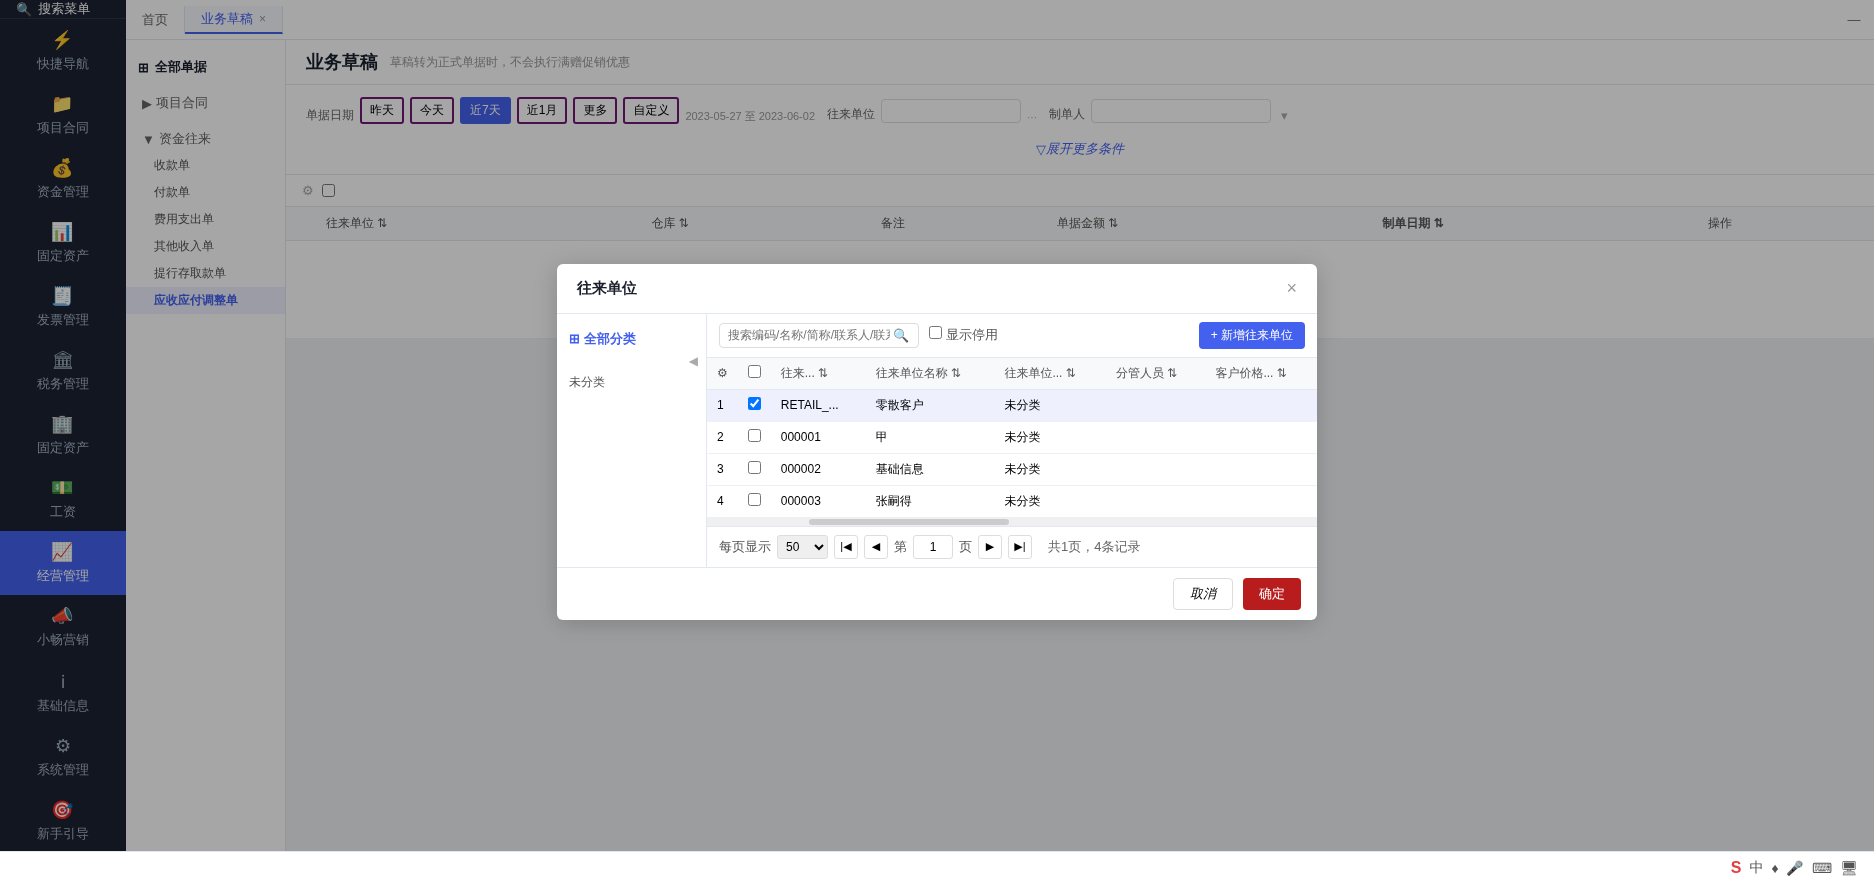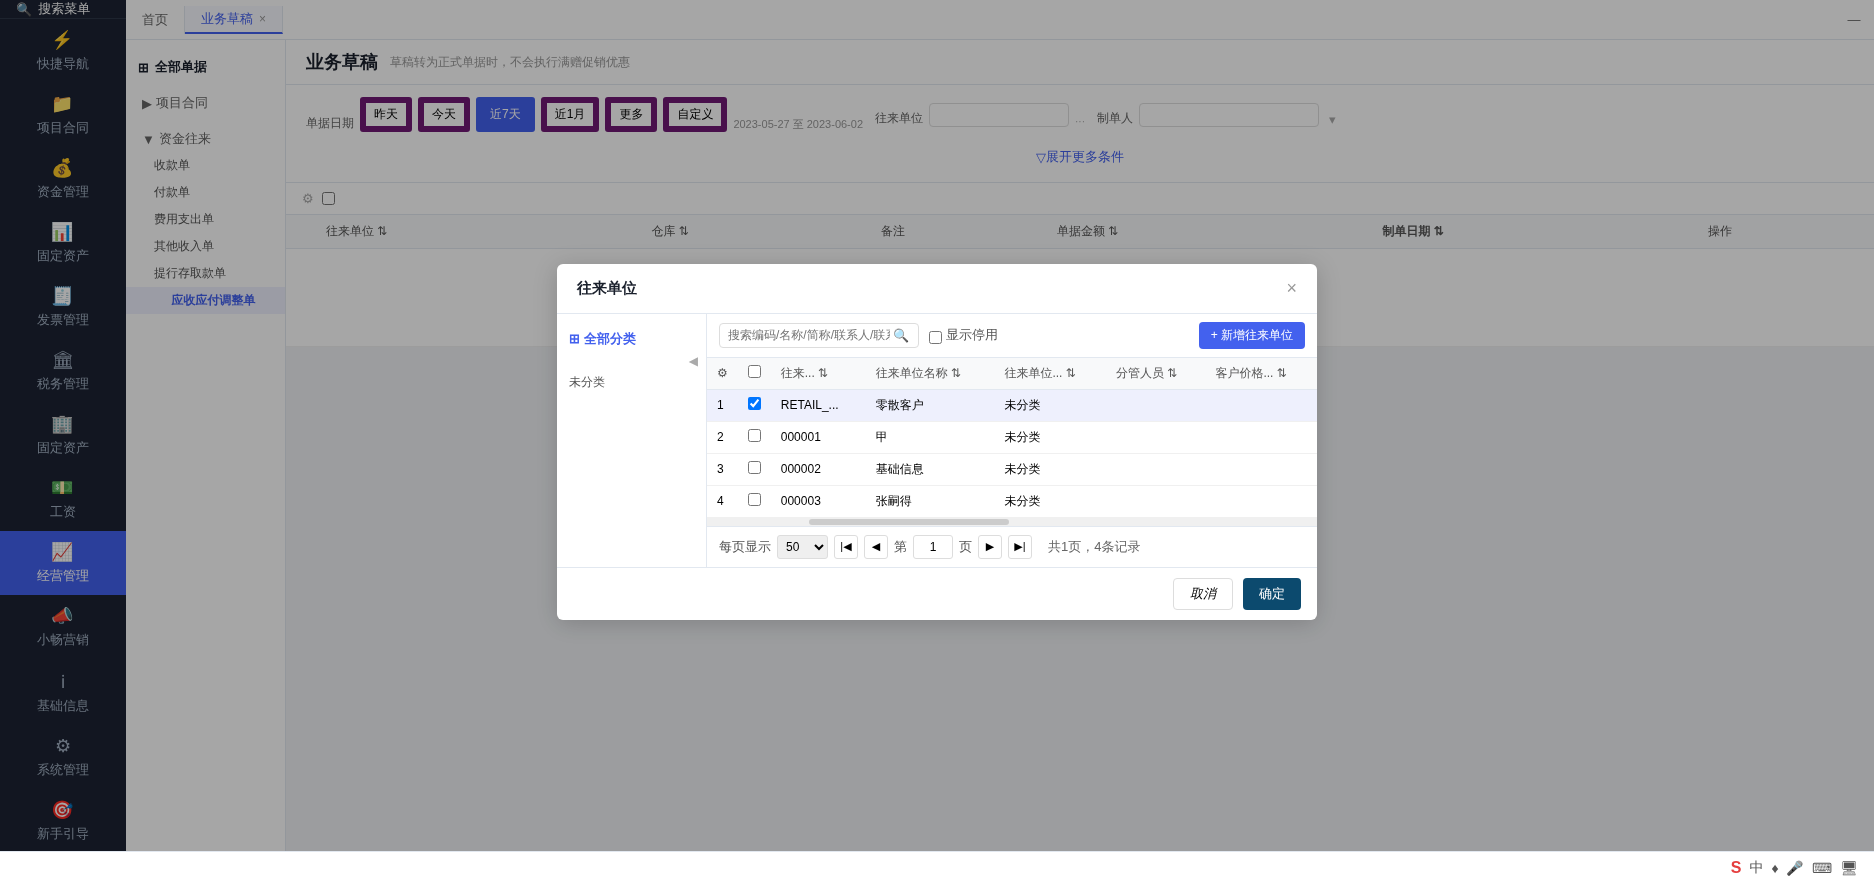--- a/index.html
+++ b/index.html
@@ -54,21 +54,21 @@
     .btn-primary { background: #4361ee; color: #fff; border-color: #4361ee; }
     .btn-danger { color: #e53e3e; }
 
     
     .filter-bar {
       background: #fff; padding: 12px 20px; border-bottom: 1px solid #e2e8f0;
       display: flex; align-items: center; gap: 12px; flex-wrap: wrap;
     }
     .filter-group { display: flex; align-items: flex-end; gap: 6px; }
     .filter-label { color: #666; font-size: 12px; white-space: nowrap; }
-    .date-btn { padding: 3px 8px; border-radius: 3px; font-size: 12px; cursor: pointer; border: 6px solid #701a75; background: #fff; }
+    .date-btn { padding: 3px 8px; border-radius: 3px; font-size: 12px; cursor: pointer; border: 2px solid #701a75; background: #fff; }
     .date-btn.active { background: #4361ee; color: #fff; border-color: #4361ee; }
     .filter-input { border: 1px solid #ddd; border-radius: 4px; padding: 4px 8px; font-size: 12px; width: 140px; }
     .expand-more { display: flex; align-items: center; justify-content: center; width: 100%; color: #4361ee; font-size: 12px; cursor: pointer; padding: 4px; }
 
     
     .sub-nav {
       position: fixed; left: 126px; top: 40px; width: 160px; bottom: 0;
       background: #fff; border-right: 1px solid #e2e8f0; padding: 10px 0;
       overflow-y: auto;
     }
@@ -78,21 +78,21 @@
     }
     .sub-nav-section { padding: 4px 0; }
     .sub-nav-group-title {
       padding: 6px 12px 4px 16px; color: #666; font-size: 12px;
       cursor: pointer; display: flex; align-items: center; gap: 4px;
     }
     .sub-nav-item {
       padding: 5px 12px 5px 28px; color: #555; font-size: 12px;
       cursor: pointer; white-space: nowrap;
     }
-    .sub-nav-item.active { background: #eef0fd; color: #4361ee; font-weight: bold; text-align: center; }
+    .sub-nav-item.active { background: #eef0fd; color: #4361ee; font-weight: bold; }
 
     
     .table-header {
       background: #fff; padding: 8px 16px; display: flex; align-items: center; gap: 8px;
       border-bottom: 1px solid #e2e8f0;
     }
     .table-container { background: #fff; }
     .data-table { width: 100%; border-collapse: collapse; }
     .data-table th {
       background: #f8f9fa; padding: 8px 10px; text-align: left;
@@ -138,21 +138,21 @@
     .modal-right { flex: 1; display: flex; flex-direction: column; overflow: hidden; }
     .modal-toolbar {
       padding: 8px 12px; display: flex; align-items: center; gap: 10px;
       border-bottom: 1px solid #e2e8f0;
     }
     .search-input {
       border: 1px solid #ddd; border-radius: 4px; padding: 4px 8px;
       font-size: 12px; width: 200px; display: flex; align-items: center; gap: 4px;
     }
     .search-input input { border: none; outline: none; font-size: 12px; width: 160px; }
-    .checkbox-label { display: flex; align-items: flex-end; gap: 4px; font-size: 12px; color: #555; }
+    .checkbox-label { display: flex; align-items: flex-start; gap: 4px; font-size: 12px; color: #555; }
     .add-btn {
       margin-left: auto; background: #4361ee; color: #fff; border: none;
       border-radius: 4px; padding: 5px 12px; cursor: pointer; font-size: 12px;
       display: flex; align-items: center; gap: 4px;
     }
 
     
     .modal-table-wrap { flex: 1; overflow: auto; }
     .modal-table { width: 100%; border-collapse: collapse; }
     .modal-table th {
@@ -189,21 +189,21 @@
       height: 24px; border: 1px solid #ddd; border-radius: 3px; font-size: 12px;
       padding: 0 4px;
     }
 
     
     .modal-footer {
       padding: 10px 16px; border-top: 1px solid #e2e8f0;
       display: flex; justify-content: flex-end; gap: 10px;
     }
     .btn-cancel { padding: 6px 16px; border: 1px solid #ddd; border-radius: 4px; background: #fff; cursor: pointer; font-size: 13px; font-style: italic; }
-    .btn-confirm { padding: 6px 16px; border: none; border-radius: 4px; background: #0c4a6e; color: #fff; cursor: pointer; font-size: 13px; }
+    .btn-confirm { padding: 6px 16px; border: none; border-radius: 4px; background: #b91c1c; color: #fff; cursor: pointer; font-size: 13px; }
 
     
     .taskbar {
       position: fixed; bottom: 0; left: 0; right: 0; height: 32px;
       background: #fff; border-top: 1px solid #e2e8f0;
       display: flex; align-items: center; justify-content: flex-end;
       padding: 0 16px; gap: 8px; z-index: 200;
     }
     .taskbar-icon { font-size: 14px; color: #555; cursor: pointer; }
   </style>
@@ -335,21 +335,21 @@
       <input class="filter-input" type="text" style="">
       <span style="color:#aaa;font-size:10px;">···</span>
     </div>
     <div class="filter-group">
       <span class="filter-label">制单人</span>
       <input class="filter-input" type="text" style="width: 180px;">
       <span style="color:#aaa;margin-left:4px;">▾</span>
     </div>
     <div class="expand-more">
       <span>▽</span>
-      <span style="margin-left:0;">展开更多条件</span>
+      <span style="margin-left:0;font-style:italic;">展开更多条件</span>
     </div>
   </div>
 
   <div class="table-container">
     <div class="table-header">
       <span style="color:#aaa;cursor:pointer;">⚙</span>
       <input type="checkbox" style="">
     </div>
     <table class="data-table">
       <thead>

